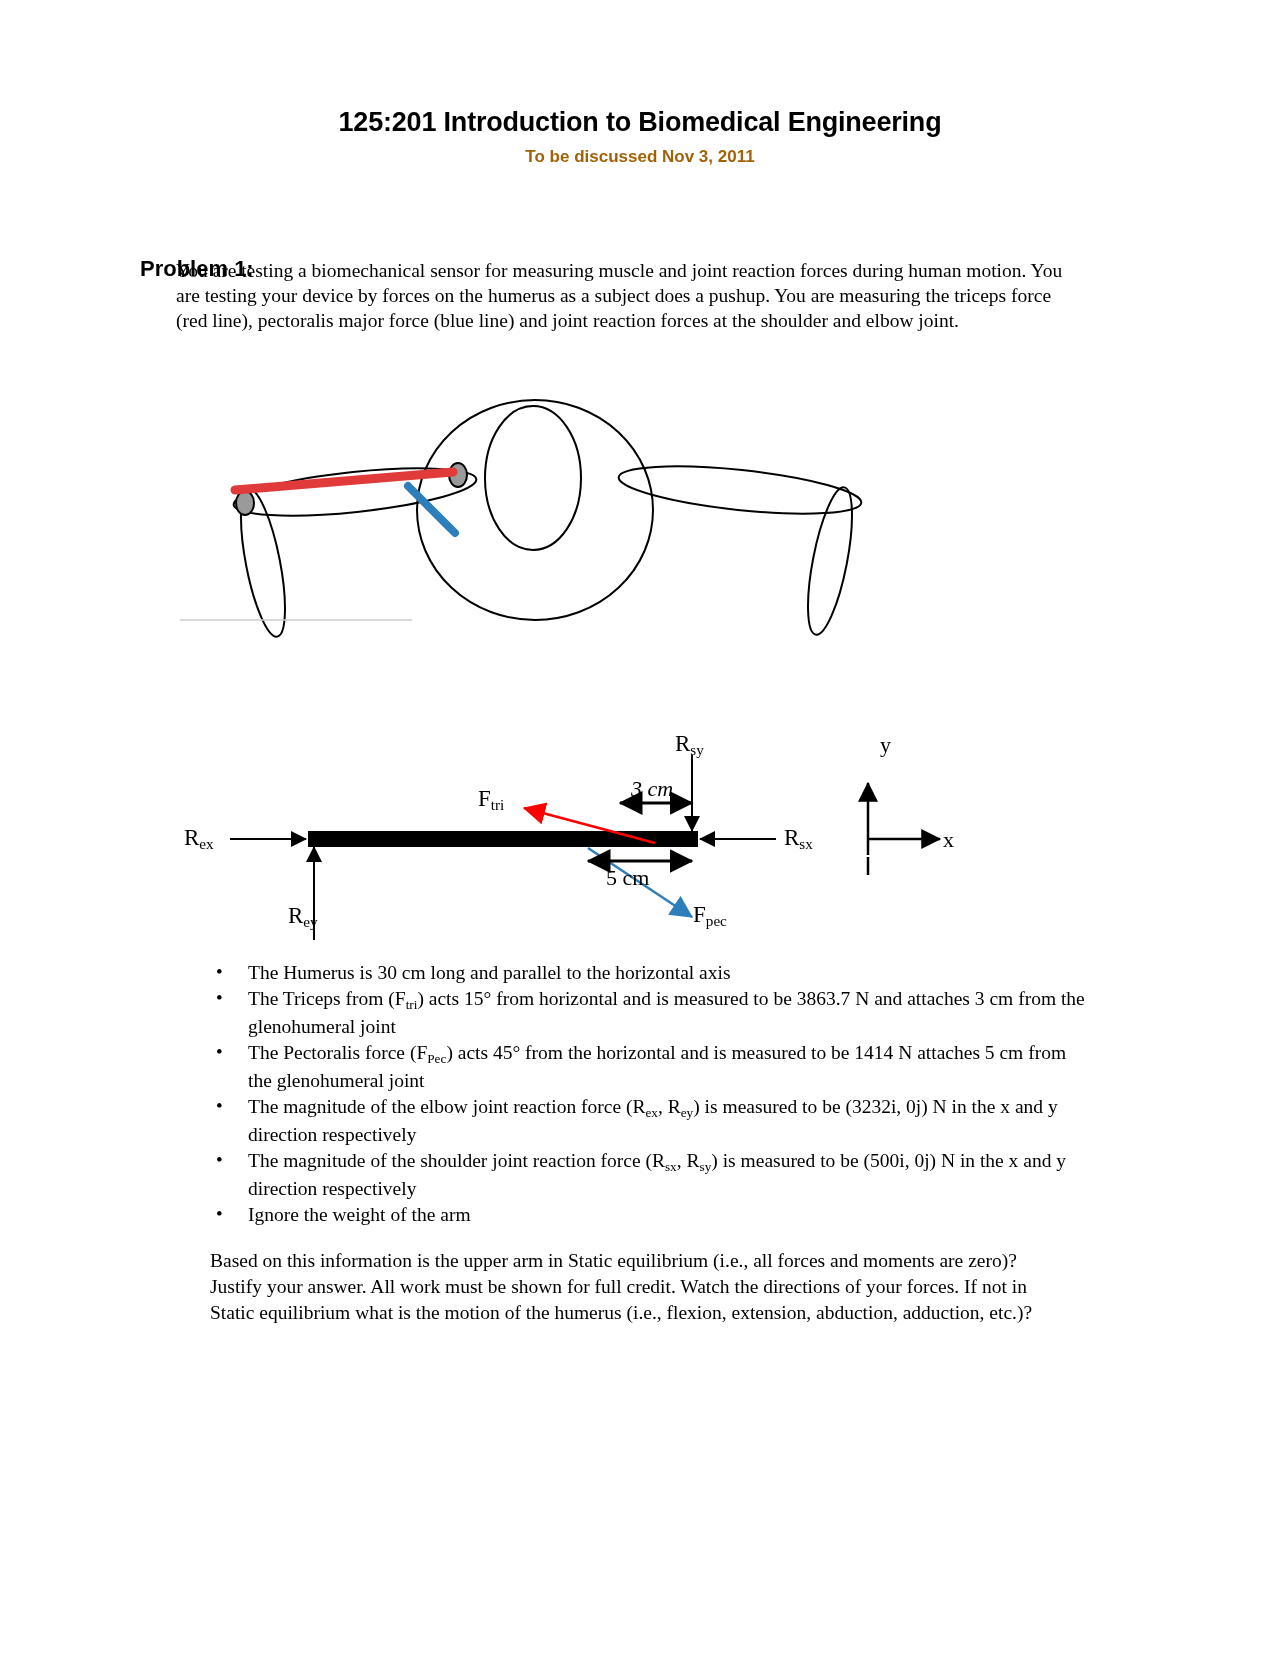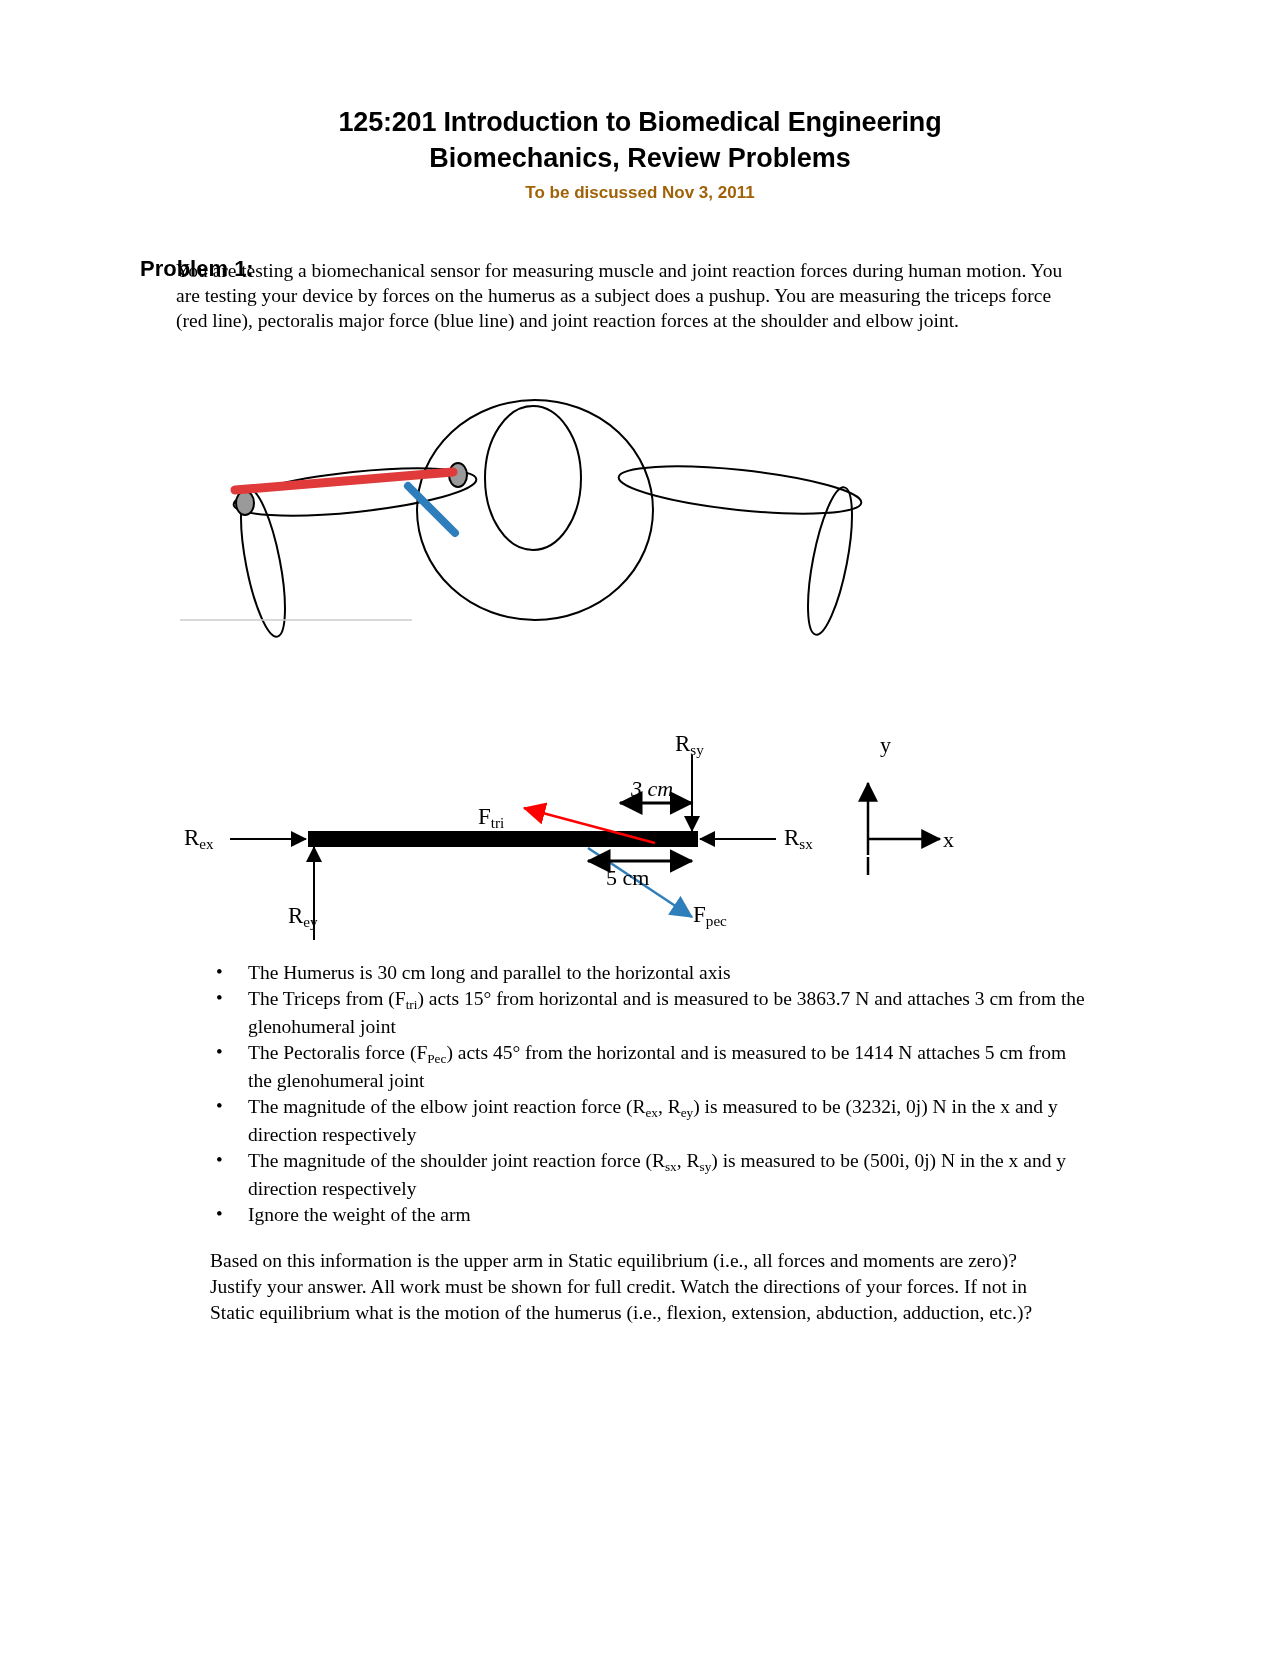--- a/index.html
+++ b/index.html
@@ -148,21 +148,20 @@
     line-height: 26px;
   }
 </style>
 </head>
 <body>
 
 <div class="page">
 
   <div class="title-block">
     <div class="title-line-1">125:201 Introduction to Biomedical Engineering</div>
-    <div class="title-line-2">Biomechanics, Review Problems</div>
     <div class="title-line-3">To be discussed Nov 3, 2011</div>
   </div>
 
   <div class="problem-heading">Problem 1:</div>
 
   <div class="intro-para">You are testing a biomechanical sensor for measuring muscle and joint reaction forces during human motion. You are testing your device by forces on the humerus as a subject does a pushup. You are measuring the triceps force (red line), pectoralis major force (blue line) and joint reaction forces at the shoulder and elbow joint.</div>
 
   <div class="anatomy-figure">
     <svg width="720" height="265" viewBox="0 0 720 265" xmlns="http://www.w3.org/2000/svg">
       <g fill="none" stroke="#000000" stroke-width="2" stroke-linecap="round">
@@ -238,21 +237,21 @@
     </div>
     <div class="fbd-label" style="left:108px; top:168px;">
       <span>R</span><sub>ey</sub>
     </div>
     <div class="fbd-label" style="left:604px; top:90px;">
       <span>R</span><sub>sx</sub>
     </div>
     <div class="fbd-label" style="left:495px; top:-4px;">
       <span>R</span><sub>sy</sub>
     </div>
-    <div class="fbd-label" style="left:298px; top:51px;margin-top:18px;">
+    <div class="fbd-label" style="left:298px; top:51px;">
       <span>F</span><sub>tri</sub>
     </div>
     <div class="fbd-label" style="left:513px; top:167px;">
       <span>F</span><sub>pec</sub>
     </div>
 
     <div class="dim-label" style="left:451px; top:41px;font-style:italic;">3 cm</div>
     <div class="dim-label" style="left:426px; top:130px;">5 cm</div>
 
     <div class="dim-label" style="left:700px; top:-3px;">y</div>

